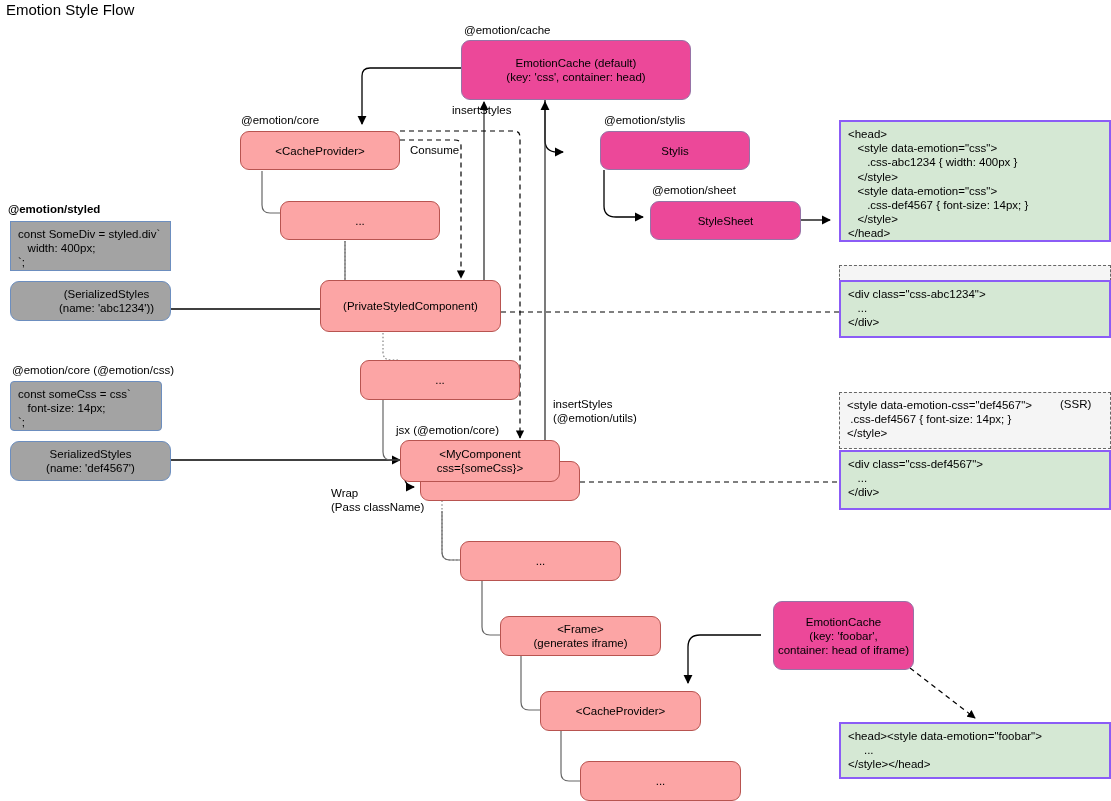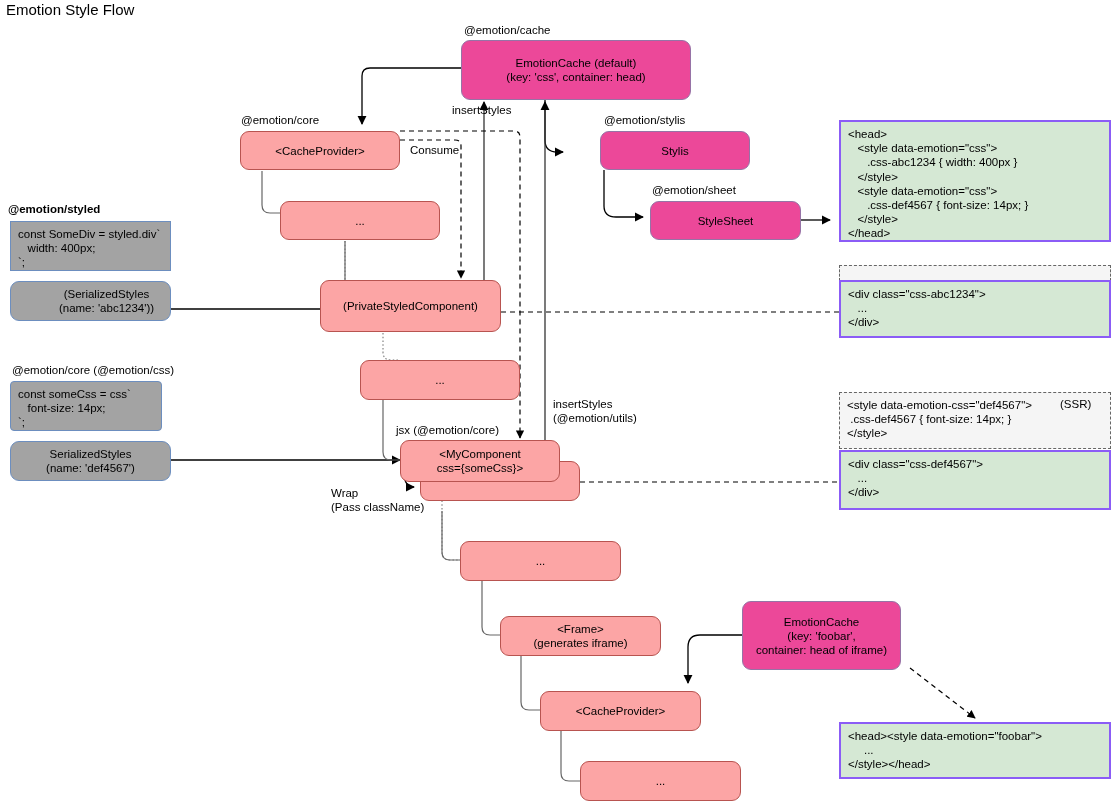--- a/index.html
+++ b/index.html
@@ -188,21 +188,21 @@
 
   <div class="node rounded pink" style="left:460px; top:541px; width:161px; height:40px;">...</div>
 
   <div class="node rounded pink" style="left:500px; top:616px; width:161px; height:40px;">&lt;Frame&gt;
 (generates iframe)</div>
 
   <div class="node rounded pink" style="left:540px; top:691px; width:161px; height:40px;">&lt;CacheProvider&gt;</div>
 
   <div class="node rounded pink" style="left:580px; top:761px; width:161px; height:40px;">...</div>
 
-  <div class="node rounded purple" style="left:742px; top:601px; width:159px; height:69px;">EmotionCache
+  <div class="node rounded purple" style="left:773px; top:601px; width:141px; height:69px;">EmotionCache
 (key: 'foobar',
 container: head of iframe)</div>
 
   <div class="node blue codebox" style="left:10px; top:221px; width:161px; height:50px; border-radius:0;">const SomeDiv = styled.div`
    width: 400px;
 `;</div>
 
   <div class="node rounded blue" style="left:10px; top:281px; width:161px; height:40px;padding-left:32px;">(SerializedStyles
 (name: 'abc1234'))</div>
 

